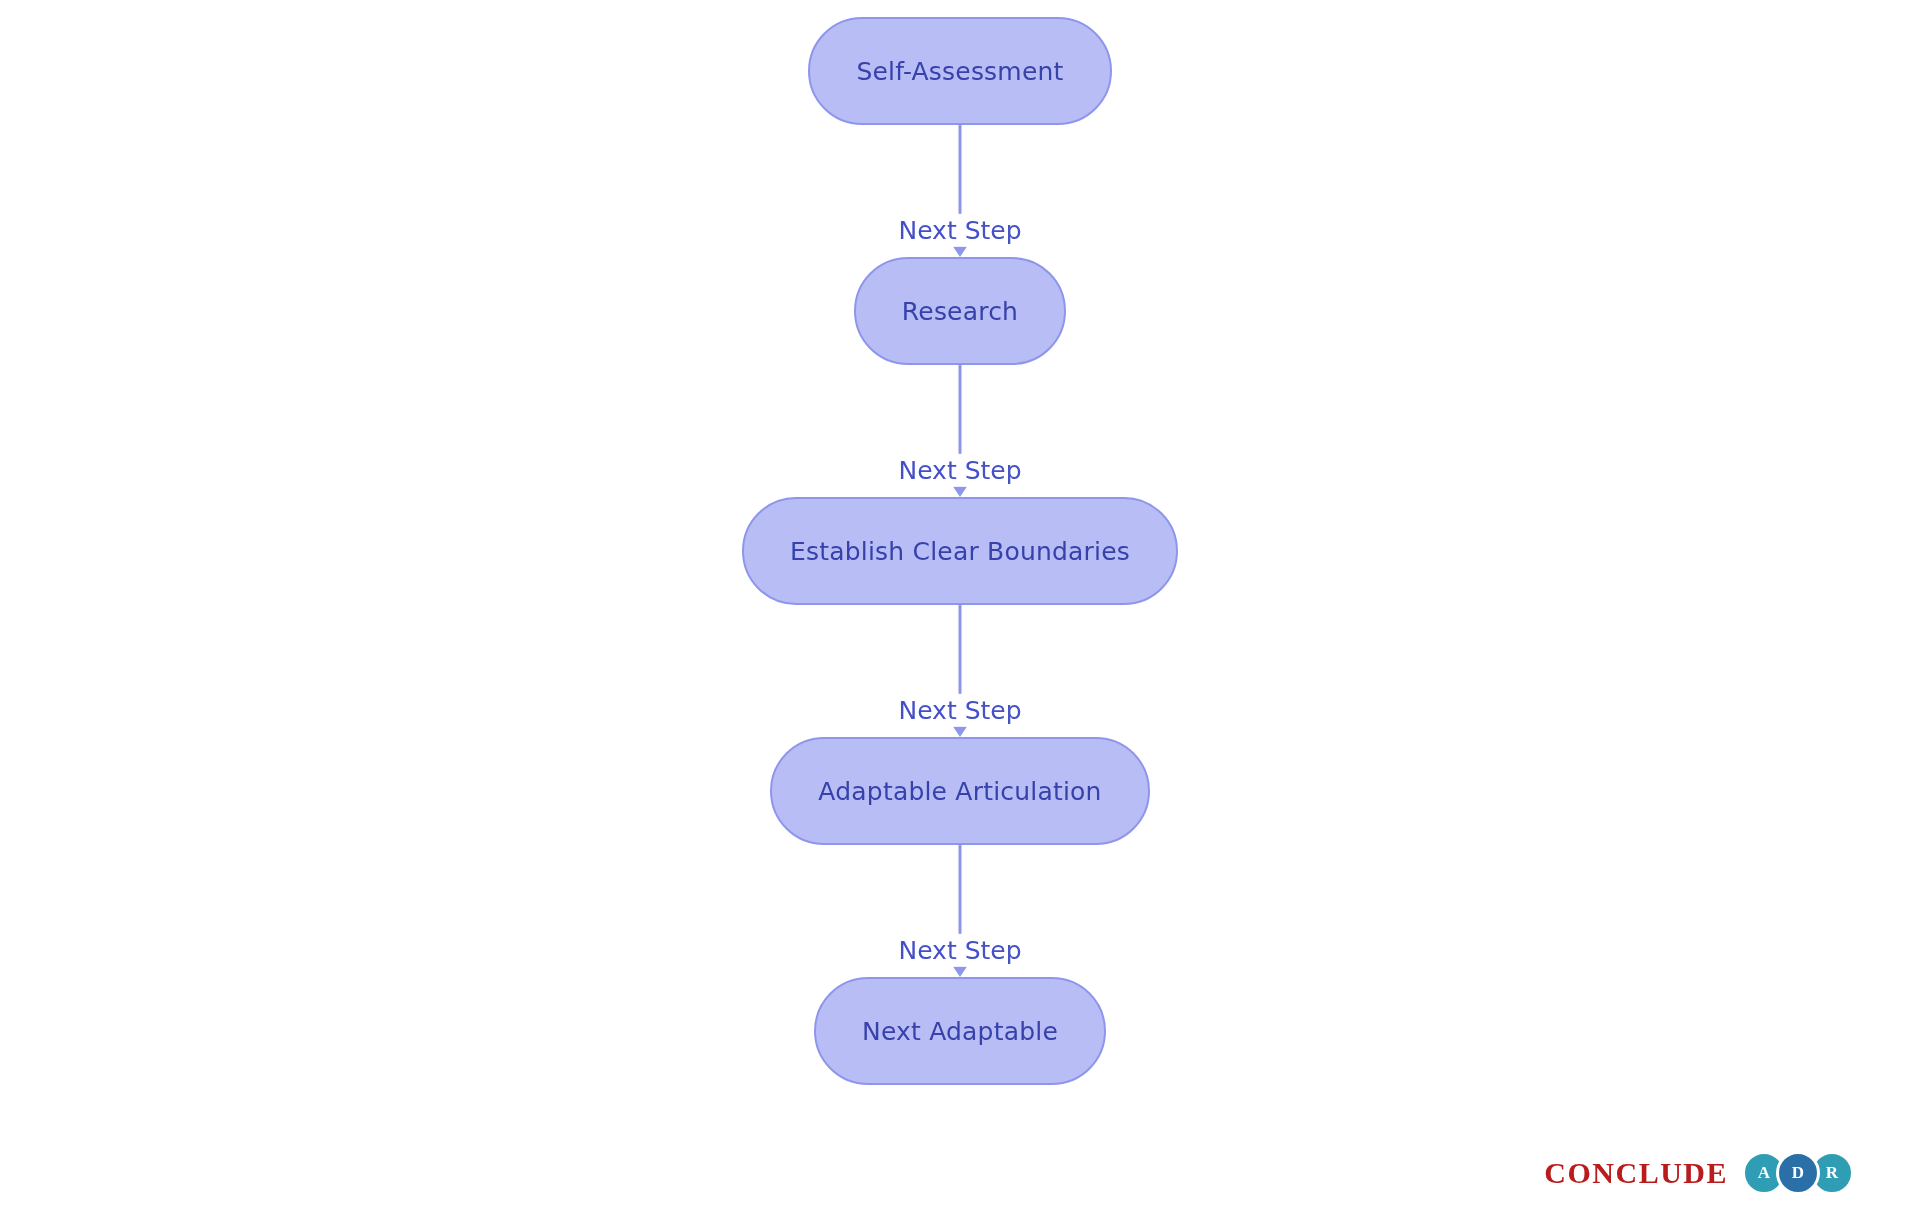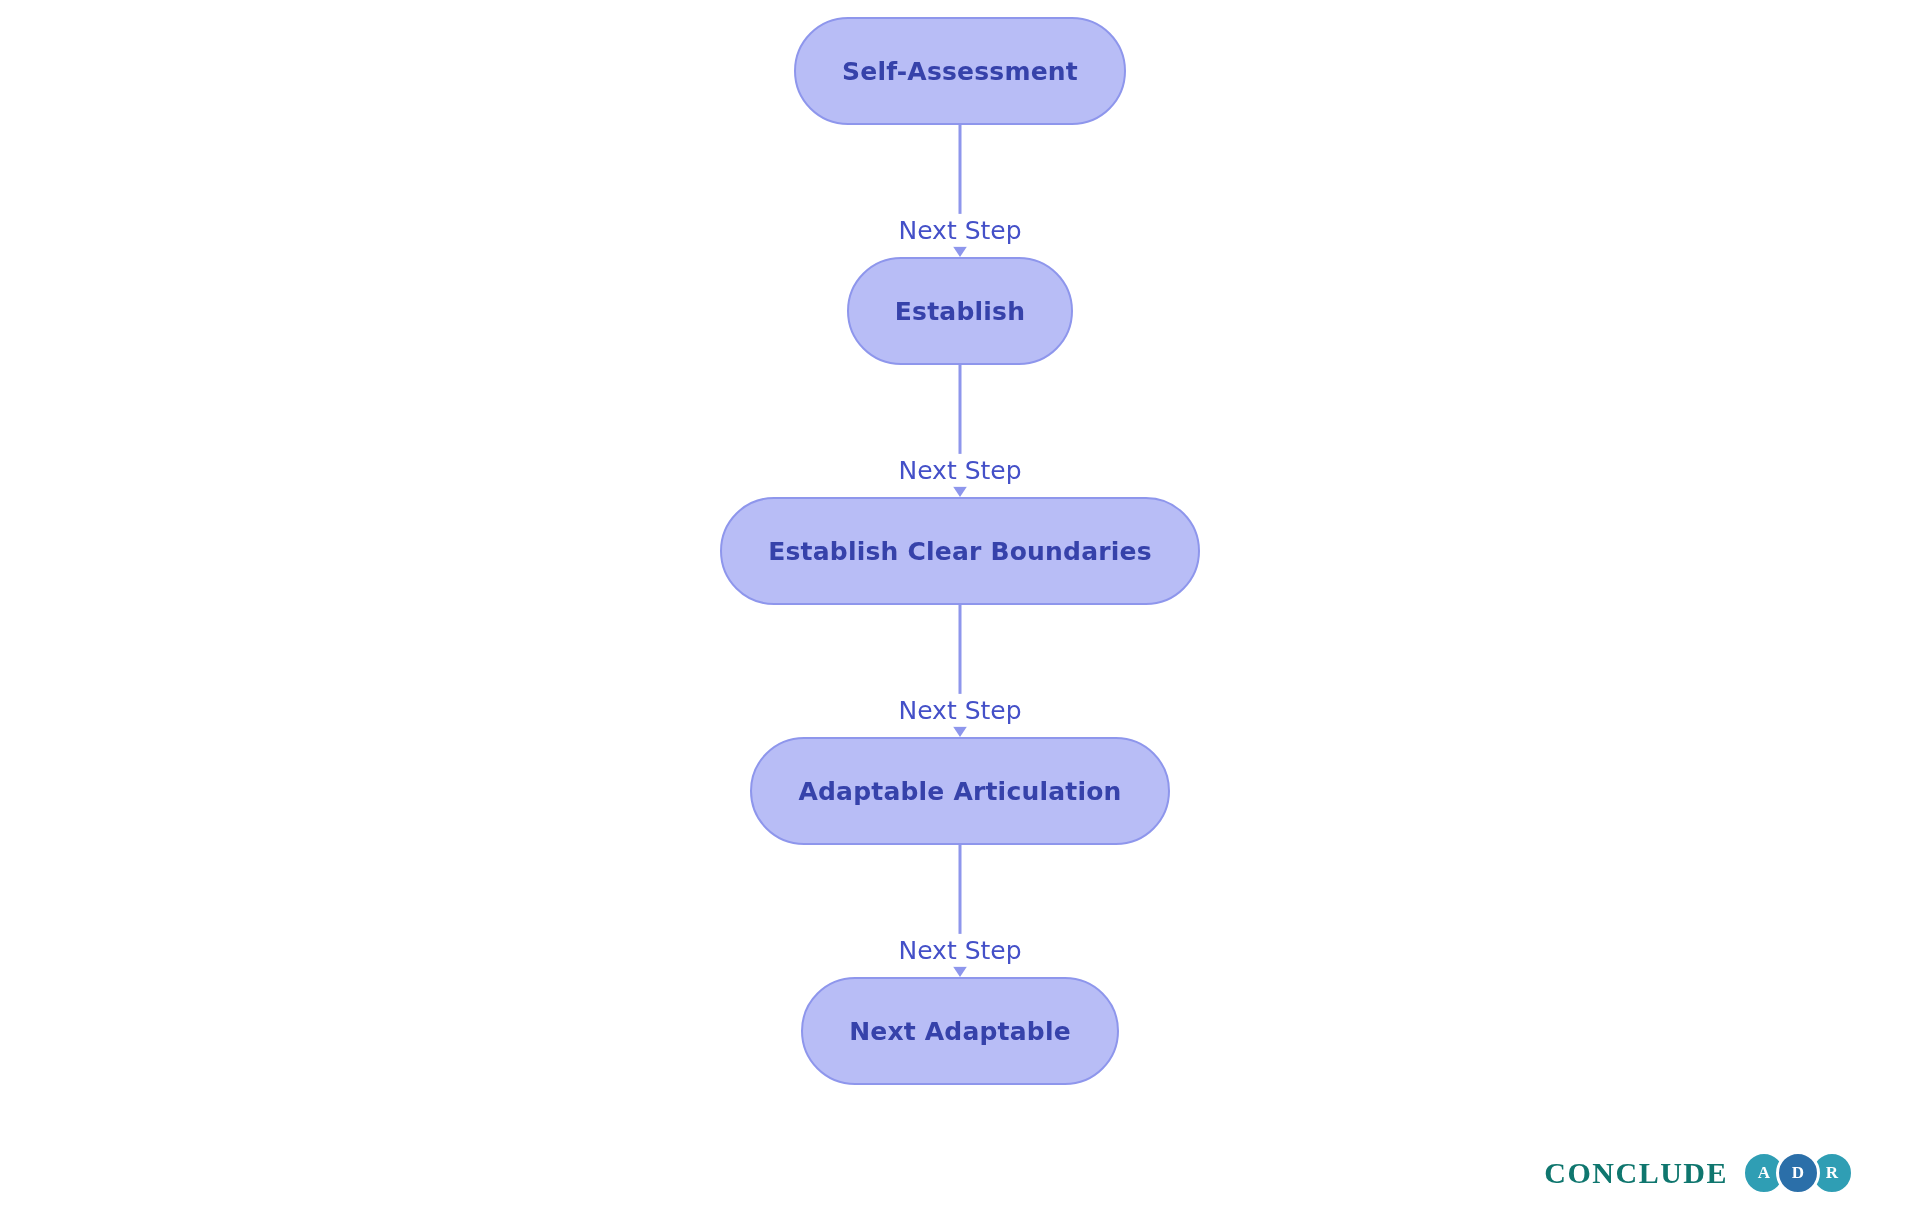--- a/index.html
+++ b/index.html
@@ -31,21 +31,20 @@
     align-items: center;
     justify-content: center;
     padding: 0 46px;
     background: #b8bdf6;
     border: 2px solid #8e96ec;
     border-radius: 54px;
     color: #3642aa;
     font-size: 25px;
     letter-spacing: 0.2px;
     white-space: nowrap;
-    font-weight: bold;
   }
   .connector {
     position: relative;
     width: 400px;
     height: 132px;
   }
   .connector .line {
     position: absolute;
     left: 50%;
     top: 0;
@@ -83,21 +82,21 @@
     bottom: 20px;
     display: flex;
     align-items: center;
     gap: 14px;
   }
   .brand .wordmark {
     font-family: "Liberation Serif", "DejaVu Serif", serif;
     font-weight: 700;
     font-size: 30px;
     letter-spacing: 1.5px;
-    color: #0f766e;
+    color: #b91c1c;
   }
   .brand .badges {
     display: flex;
     align-items: center;
   }
   .badge {
     width: 44px;
     height: 44px;
     border-radius: 50%;
     border: 3px solid #ffffff;
@@ -125,21 +124,21 @@
       <span>Self-Assessment</span>
     </div>
 
     <div class="connector">
       <div class="line"></div>
       <div class="arrowhead"></div>
       <div class="edge-label">Next Step</div>
     </div>
 
     <div class="node">
-      <span>Establish</span>
+      <span>Research</span>
     </div>
 
     <div class="connector">
       <div class="line"></div>
       <div class="arrowhead"></div>
       <div class="edge-label">Next Step</div>
     </div>
 
     <div class="node">
       <span>Establish Clear Boundaries</span>

